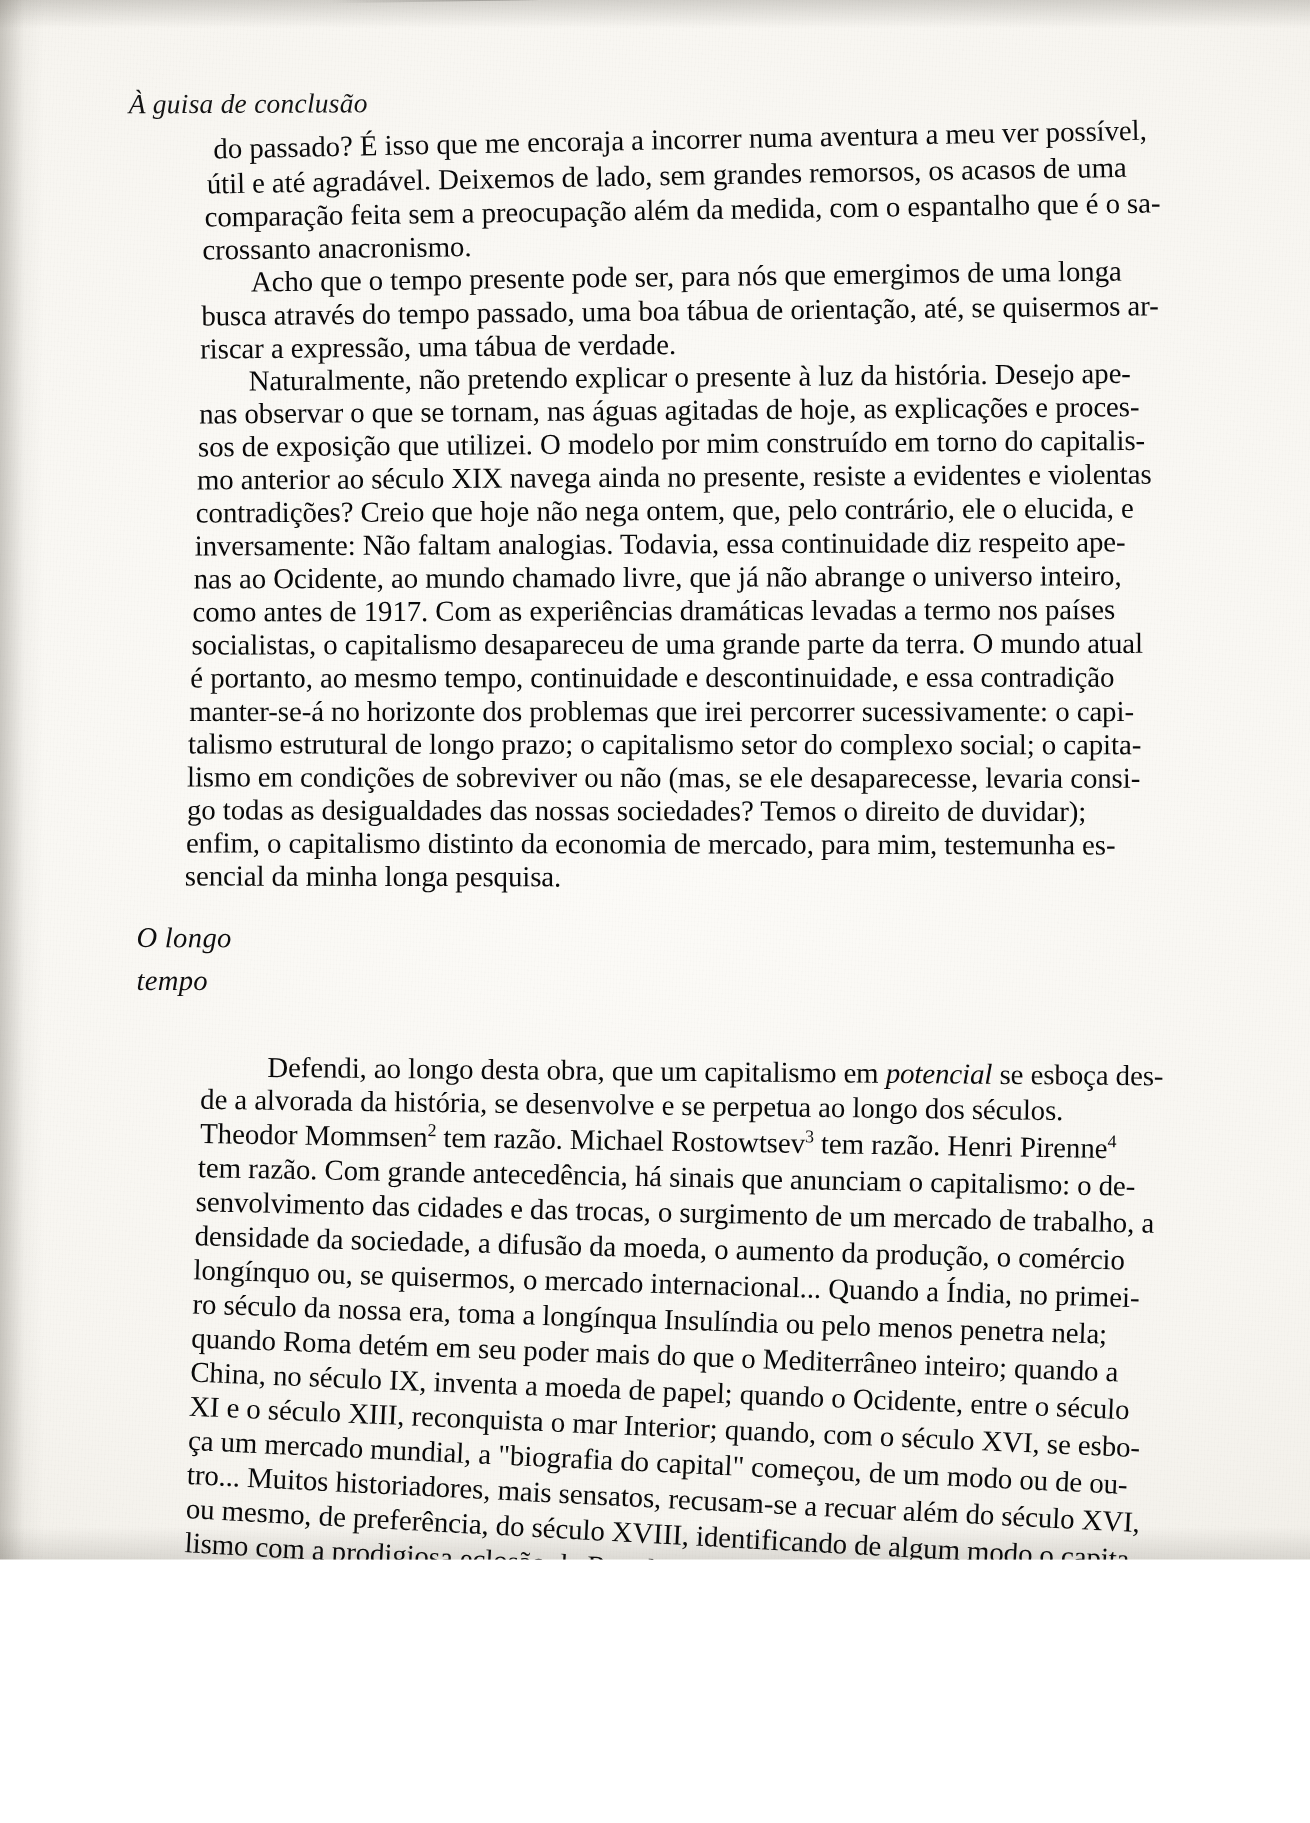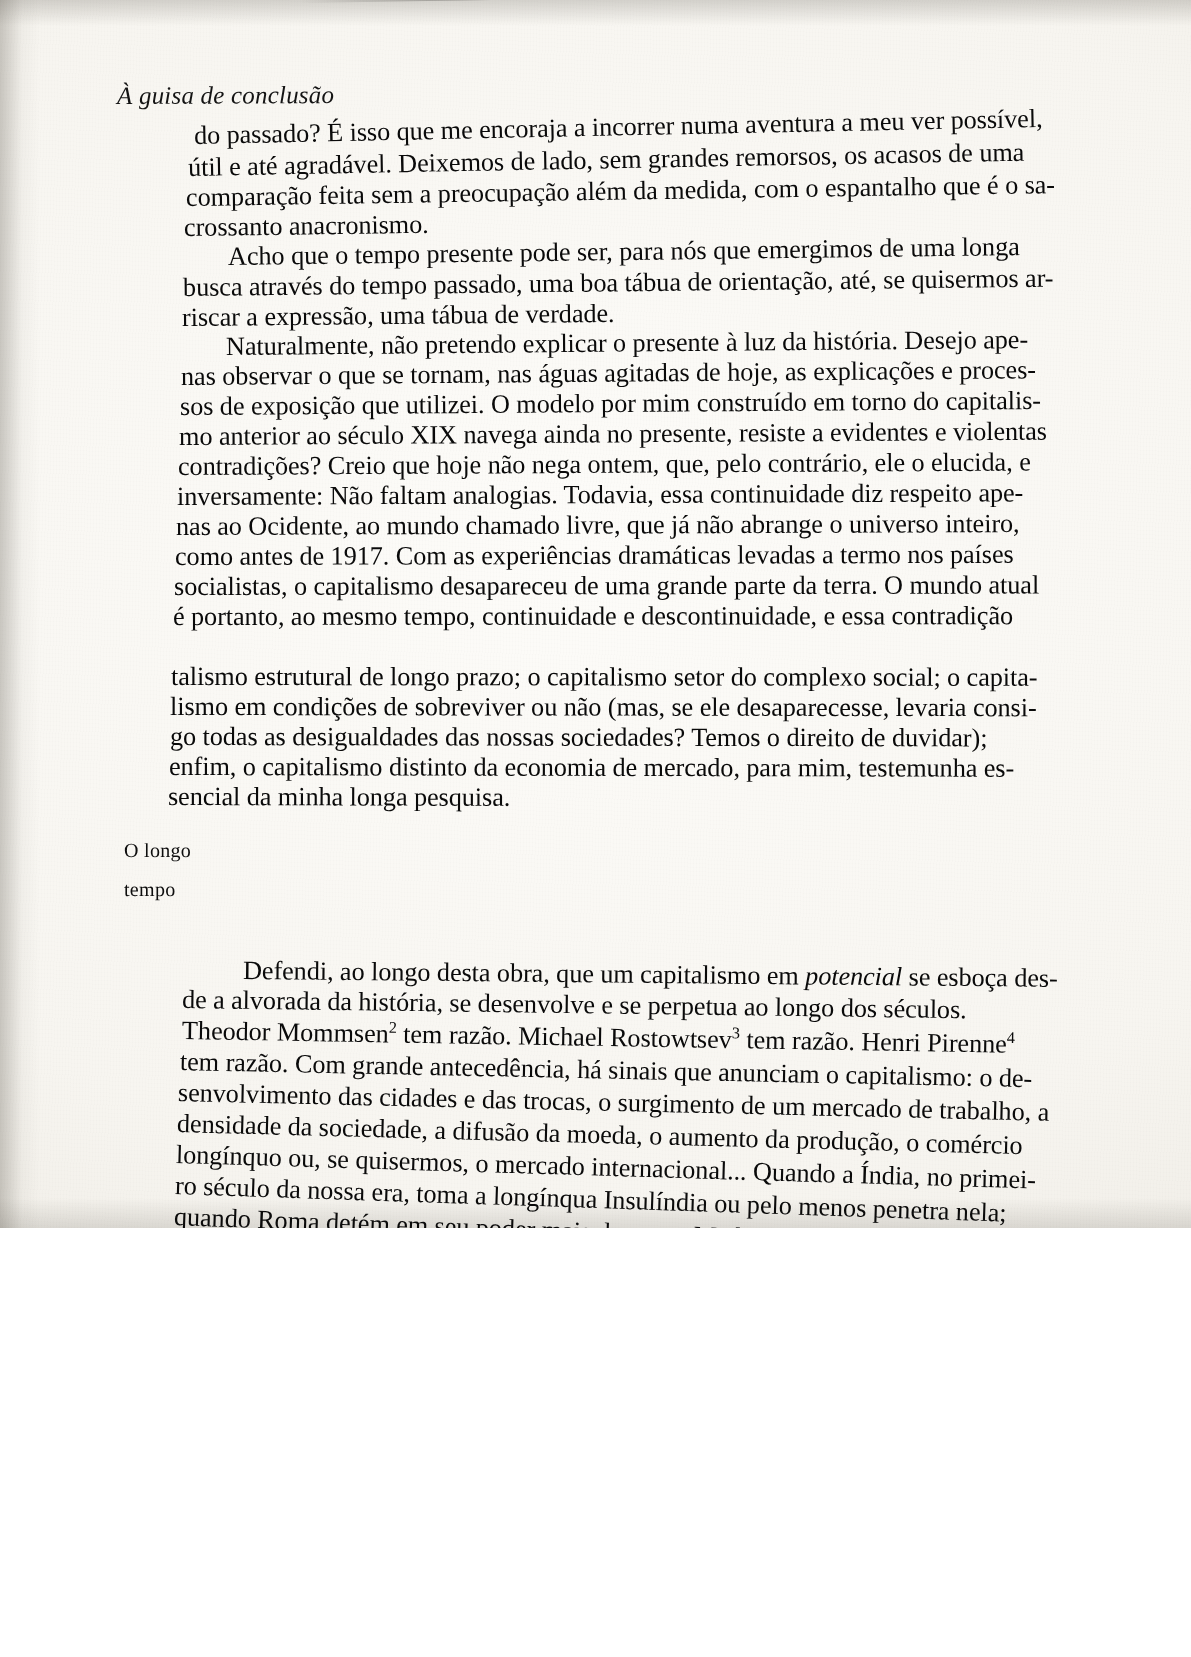--- a/index.html
+++ b/index.html
@@ -4,21 +4,21 @@
 <style>
   html, body {
     margin: 0;
     padding: 0;
     background: #ffffff;
   }
 
   #page {
     position: relative;
     width: 1191px;
-    height: 1228px;
+    height: 1418px;
     overflow: hidden;
     background: #fbfaf7;
     font-family: "Liberation Serif", "DejaVu Serif", serif;
     color: #101010;
   }
 
   
   #paper-base {
     position: absolute;
     inset: 0;
@@ -77,21 +77,22 @@
     color: #1a1a1a;
   }
 
   .body-line {
     font-size: 26.3px;
     color: #111;
     letter-spacing: -0.1px;
   }
 
   .sec-head {
-    font-size: 20px;
+    font-style: italic;
+    font-size: 26px;
     color: #141414;
     letter-spacing: .3px;
   }
 
   .folio {
     font-size: 26px;
     color: #1c1c1c;
     letter-spacing: .5px;
   }
 
@@ -132,20 +133,21 @@
     <div class="line body-line" style="left:226px; top:334px; transform:rotate(-0.5deg);">Naturalmente, não pretendo explicar o presente à luz da história. Desejo ape-</div>
     <div class="line body-line" style="left:181px; top:364px; transform:rotate(-0.45deg);">nas observar o que se tornam, nas águas agitadas de hoje, as explicações e proces-</div>
     <div class="line body-line" style="left:180px; top:394px; transform:rotate(-0.4deg);">sos de exposição que utilizei. O modelo por mim construído em torno do capitalis-</div>
     <div class="line body-line" style="left:179px; top:424px; transform:rotate(-0.35deg);">mo anterior ao século XIX navega ainda no presente, resiste a evidentes e violentas</div>
     <div class="line body-line" style="left:178px; top:454px; transform:rotate(-0.3deg);">contradições? Creio que hoje não nega ontem, que, pelo contrário, ele o elucida, e</div>
     <div class="line body-line" style="left:177px; top:484px; transform:rotate(-0.25deg);">inversamente: Não faltam analogias. Todavia, essa continuidade diz respeito ape-</div>
     <div class="line body-line" style="left:176px; top:514px; transform:rotate(-0.2deg);">nas ao Ocidente, ao mundo chamado livre, que já não abrange o universo inteiro,</div>
     <div class="line body-line" style="left:175px; top:544px; transform:rotate(-0.15deg);">como antes de 1917. Com as experiências dramáticas levadas a termo nos países</div>
     <div class="line body-line" style="left:174px; top:574px; transform:rotate(-0.1deg);">socialistas, o capitalismo desapareceu de uma grande parte da terra. O mundo atual</div>
     <div class="line body-line" style="left:173px; top:604px; transform:rotate(-0.05deg);">é portanto, ao mesmo tempo, continuidade e descontinuidade, e essa contradição</div>
+    <div class="line body-line" style="left:172px; top:634px; transform:rotate(0deg);">manter-se-á no horizonte dos problemas que irei percorrer sucessivamente: o capi-</div>
     <div class="line body-line" style="left:171px; top:664px; transform:rotate(0.05deg);">talismo estrutural de longo prazo; o capitalismo setor do complexo social; o capita-</div>
     <div class="line body-line" style="left:170px; top:694px; transform:rotate(0.08deg);">lismo em condições de sobreviver ou não (mas, se ele desaparecesse, levaria consi-</div>
     <div class="line body-line" style="left:170px; top:724px; transform:rotate(0.1deg);">go todas as desigualdades das nossas sociedades? Temos o direito de duvidar);</div>
     <div class="line body-line" style="left:169px; top:754px; transform:rotate(0.12deg);">enfim, o capitalismo distinto da economia de mercado, para mim, testemunha es-</div>
     <div class="line body-line" style="left:168px; top:784px; transform:rotate(0.14deg);">sencial da minha longa pesquisa.</div>
 
     <div class="line sec-head" style="left:124px; top:840px; transform:rotate(0.1deg);">O longo</div>
     <div class="line sec-head" style="left:124px; top:879px; transform:rotate(0.1deg);">tempo</div>
 
     <div class="line body-line" style="left:243px; top:958px; transform:rotate(0.55deg);"><span>Defendi, ao longo desta obra, que um capitalismo em </span><span class="it">potencial</span><span> se esboça des-</span></div>

